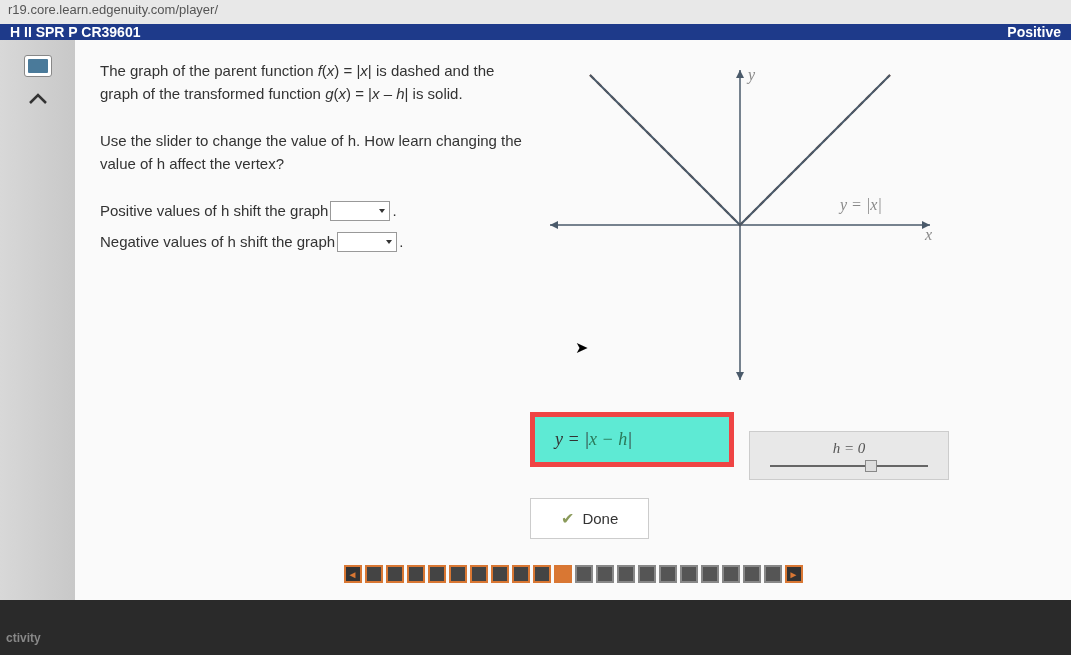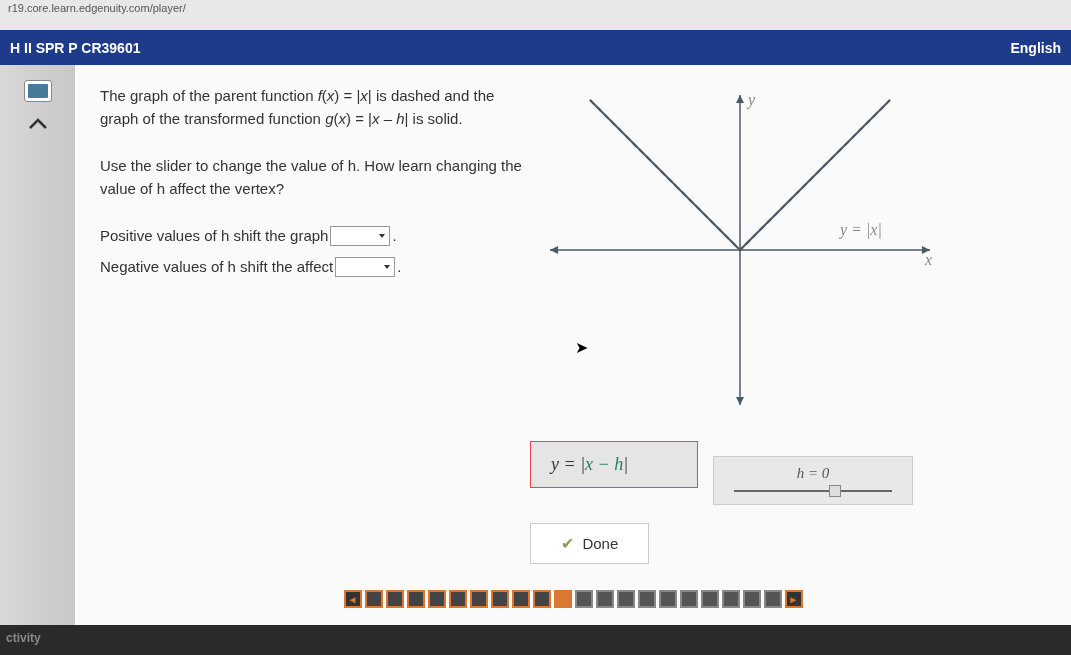--- a/index.html
+++ b/index.html
@@ -6,29 +6,29 @@
 body {
   font-family: Arial, sans-serif;
   background: #2a2a2a;
   width: 1071px;
   height: 655px;
   overflow: hidden;
   position: relative;
 }
 .url-bar {
   background: #e8e8e8;
-  height: 30px;
+  height: 24px;
   padding: 2px 8px;
-  font-size: 11px;
+  font-size: 13px;
   color: #555;
 }
 .header-bar {
   background: #1e3a8a;
   color: white;
-  height: 35px;
+  height: 16px;
   display: flex;
   justify-content: space-between;
   align-items: center;
   padding: 0 10px;
   font-weight: bold;
   font-size: 14px;
 }
 .main-container {
   display: flex;
   height: 560px;
@@ -110,28 +110,28 @@
   width: 420px;
   height: 330px;
 }
 .controls-row {
   display: flex;
   gap: 15px;
   margin-top: 5px;
   align-items: center;
 }
 .equation-box {
-  background: #e5e5e5;
-  border: 1px solid #ef4444;
+  background: #5eead4;
+  border: 5px solid #ef4444;
   padding: 12px 20px;
   font-family: 'Times New Roman', serif;
   font-style: italic;
   font-size: 18px;
   color: #333;
-  width: 168px;
+  width: 204px;
 }
 .slider-box {
   background: #e8e8e8;
   border: 1px solid #ccc;
   padding: 8px 20px 12px 20px;
   width: 200px;
   text-align: center;
   margin-top: 32px;
 }
 .slider-label {
@@ -231,21 +231,21 @@
   pointer-events: none;
 }
 </style>
 </head>
 <body>
 
 <div class="url-bar">r19.core.learn.edgenuity.com/player/</div>
 
 <div class="header-bar">
   <span>H II SPR P CR39601</span>
-  <span>English</span>
+  <span>Positive</span>
 </div>
 
 <div class="main-container">
   <div class="left-sidebar">
     <div class="calc-icon">
       <div class="calc-inner"></div>
     </div>
     <div class="collapse-icon">
       <svg width="24" height="18" viewBox="0 0 24 18">
           <path d="M4 14 L12 6 L20 14" stroke="#333" stroke-width="2.5" fill="none"></path>
@@ -265,21 +265,21 @@
         <div class="answer-row">
           <span>Positive values of h shift the graph</span>
           <span class="dropdown">
             <svg width="10" height="10" viewBox="0 0 10 10">
                 <path d="M2 3 L5 7 L8 3 Z" fill="#333"></path>
               </svg>
           </span>
           <span>.</span>
         </div>
         <div class="answer-row">
-          <span>Negative values of h shift the affect</span>
+          <span>Negative values of h shift the graph</span>
           <span class="dropdown">
             <svg width="10" height="10" viewBox="0 0 10 10">
                 <path d="M2 3 L5 7 L8 3 Z" fill="#333"></path>
               </svg>
           </span>
           <span>.</span>
         </div>
       </div>
 
       <div class="graph-panel">

